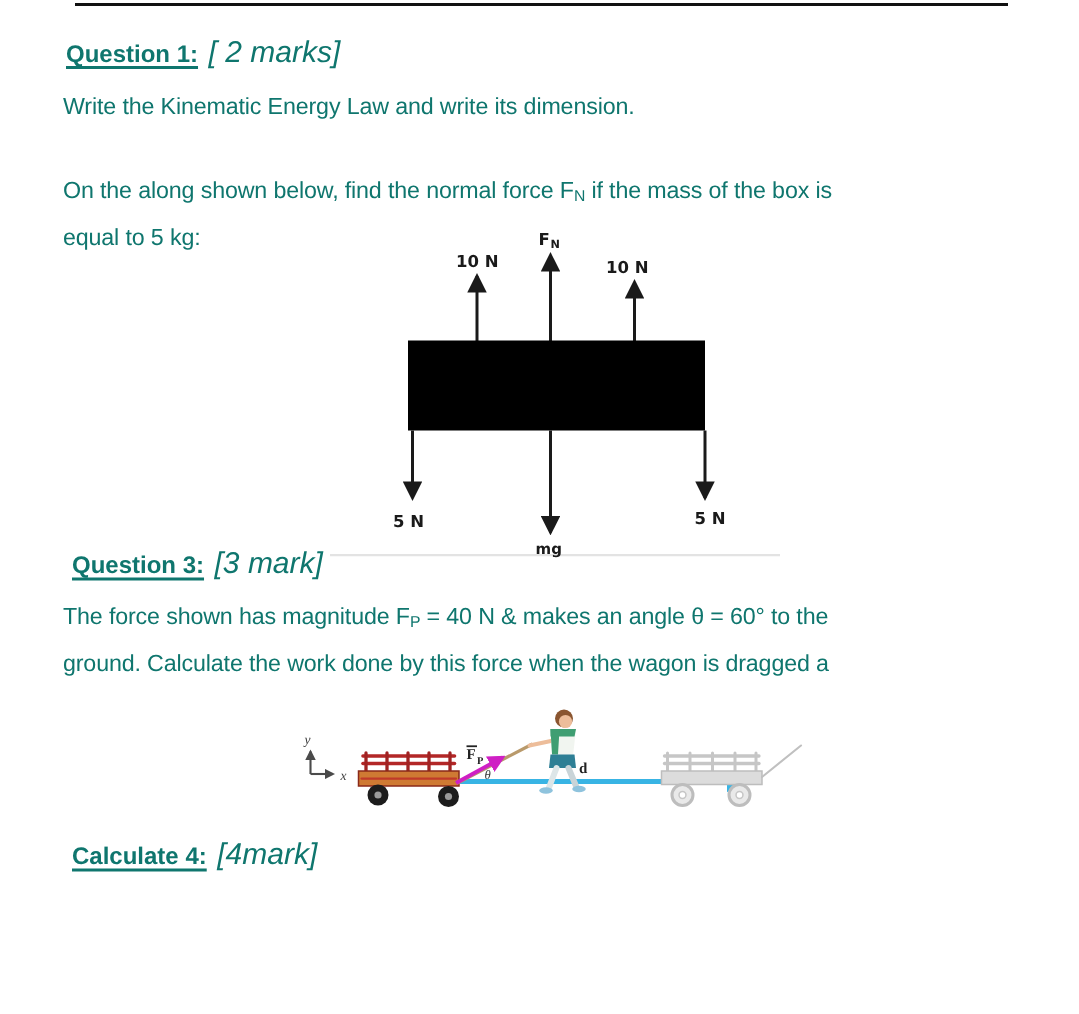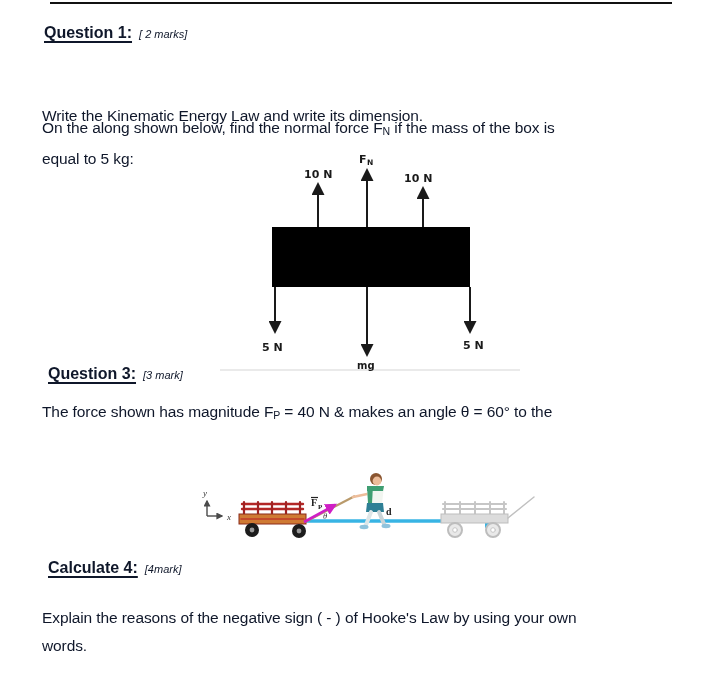--- a/index.html
+++ b/index.html
@@ -1,45 +1,45 @@
 <!DOCTYPE html>
 <html><head>
 <meta charset="utf-8">
 <style>
   html,body{margin:0;padding:0;background:#ffffff;}
   .page{
     position:relative;width:719px;height:676px;background:#ffffff;
-    font-family:"Liberation Sans",sans-serif;color:#0f172a;overflow:hidden;
+    font-family:"Liberation Sans",sans-serif;color:#0f766e;overflow:hidden;
   }
   .abs{position:absolute;}
   .toprule{position:absolute;left:50px;top:2px;width:622px;height:2px;background:#111;}
   .qhead{display:flex;align-items:baseline;gap:7px;}
   .qtitle{
     font-weight:bold;font-size:16px;
     text-decoration:underline;text-decoration-thickness:2px;text-underline-offset:3px;
   }
-  .qmarks{font-style:italic;font-size:11px;}
+  .qmarks{font-style:italic;font-size:20px;}
   .body-text{font-size:15.5px;line-height:28px;letter-spacing:-0.1px;}
   .sub{font-size:10.5px;vertical-align:-2px;}
   .figlabel{font-family:"DejaVu Sans",sans-serif;font-weight:bold;fill:#1a1a1a;}
   .serifit{font-family:"Liberation Serif",serif;font-style:italic;fill:#3a3a3a;}
   .serifbold{font-family:"Liberation Serif",serif;font-weight:bold;fill:#222;}
 </style>
 </head>
 <body>
 
 <div class="page">
 
   <div class="toprule"></div>
 
   <div class="abs qhead" style="left:44px;top:24px;">
     <span class="qtitle">Question 1:</span>
     <span class="qmarks">[ 2 marks]</span>
   </div>
-  <div class="abs body-text" style="left:42px;top:58px;margin-top:44px;">Write the Kinematic Energy Law and write its dimension.</div>
+  <div class="abs body-text" style="left:42px;top:58px;">Write the Kinematic Energy Law and write its dimension.</div>
 
   <div class="abs body-text" style="left:42px;top:114px;">
     <div><span>On the along shown below, find the normal force F</span><span class="sub">N</span><span> if the mass of the box is</span></div>
     <div>equal to 5 kg:</div>
   </div>
 
   <svg class="abs" style="left:220px;top:148px;" width="300" height="226" viewBox="0 0 300 226">
     <defs>
       <marker id="ah-black" viewBox="0 0 10 10" refX="8.5" refY="5" markerWidth="6.5" markerHeight="6.5" orient="auto-start-reverse">
         <path d="M0,0 L10,5 L0,10 z" fill="#1a1a1a"></path>
@@ -67,20 +67,21 @@
     <text x="137" y="221" class="figlabel" font-size="10">mg</text>
     <text x="243" y="201" class="figlabel" font-size="11">5 N</text>
   </svg>
 
   <div class="abs qhead" style="left:48px;top:365px;justify-content:space-between;">
     <span class="qtitle">Question 3:</span>
     <span class="qmarks">[3 mark]</span>
   </div>
   <div class="abs body-text" style="left:42px;top:398px;">
     <div><span>The force shown has magnitude F</span><span class="sub">P</span><span> = 40 N &amp; makes an angle θ = 60° to the</span></div>
+    <div>ground. Calculate the work done by this force when the wagon is dragged a</div>
   </div>
 
   <svg class="abs" style="left:190px;top:468px;" width="350" height="80" viewBox="0 0 350 80">
     <defs>
       <marker id="ah-gray" viewBox="0 0 10 10" refX="8" refY="5" markerWidth="5" markerHeight="5" orient="auto-start-reverse">
         <path d="M0,0 L10,5 L0,10 z" fill="#4a4a4a"></path>
       </marker>
       <marker id="ah-cyan" viewBox="0 0 10 10" refX="8" refY="5" markerWidth="4.2" markerHeight="4.2" orient="auto-start-reverse">
         <path d="M0,0 L10,5 L0,10 z" fill="#38b4e4"></path>
       </marker>
@@ -149,18 +150,14 @@
       <line x1="189" y1="44" x2="194" y2="56" stroke="#c9d4d8" stroke-width="4" stroke-linecap="round"></line>
       <ellipse cx="174" cy="59" rx="4.5" ry="2.2" fill="#8fc3dd"></ellipse>
       <ellipse cx="196" cy="58" rx="4.5" ry="2.2" fill="#8fc3dd"></ellipse>
     </g>
   </svg>
 
   <div class="abs qhead" style="left:48px;top:559px;">
     <span class="qtitle">Calculate 4:</span>
     <span class="qmarks">[4mark]</span>
   </div>
-  <div class="abs body-text" style="left:42px;top:604px;">
-    <div>Explain the reasons of the negative sign ( - ) of Hooke's Law by using your own</div>
-    <div>words.</div>
-  </div>
 
 </div>
 
 </body></html>

